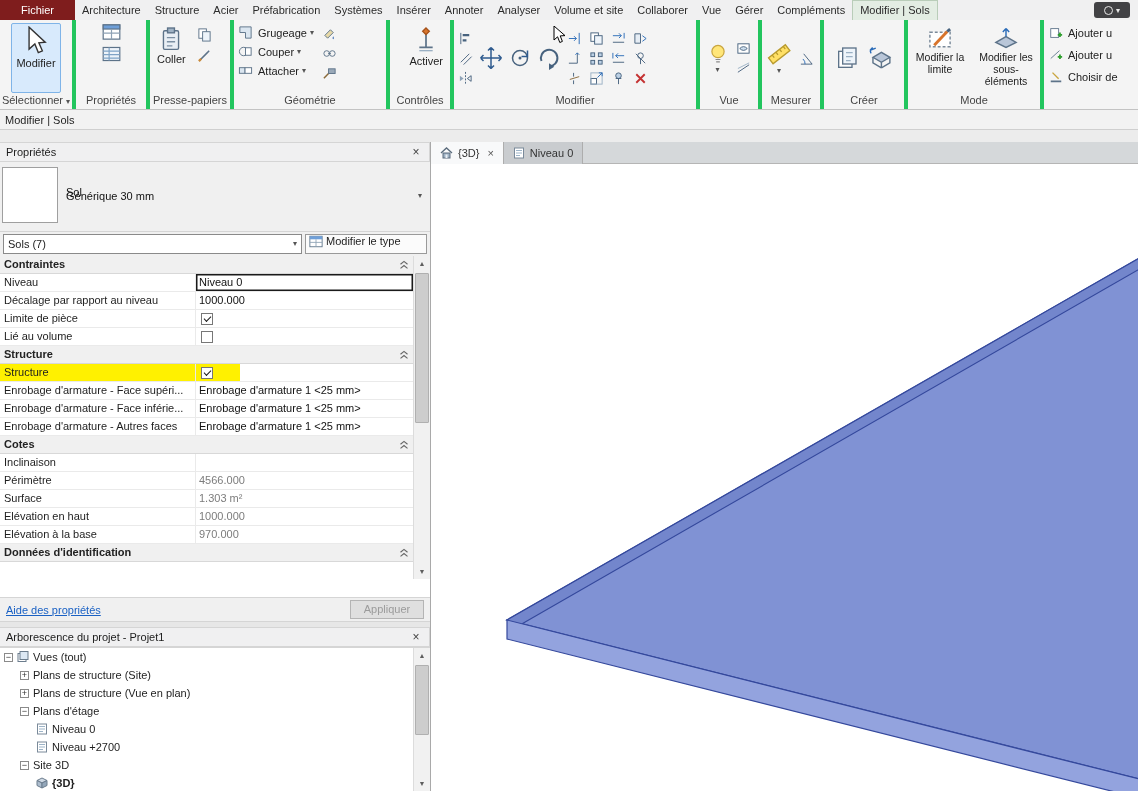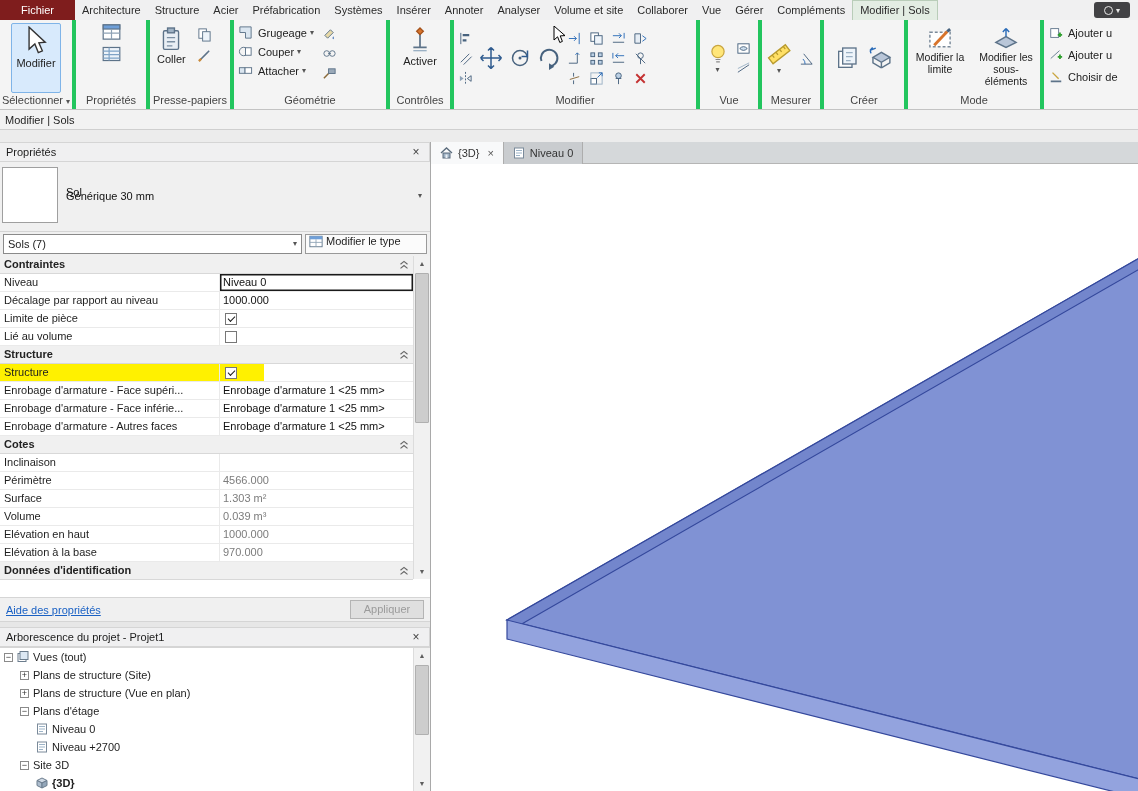--- a/index.html
+++ b/index.html
@@ -44,21 +44,21 @@
   .tscar{position:absolute;right:8px;top:30px;}
 
   .filterrow{height:24px;display:flex;align-items:center;gap:3px;padding:1px 3px;background:#f0f0f0;}
   .combo{flex:1;height:20px;background:#fff;border:1px solid #8a8a8a;display:flex;align-items:center;padding:0 4px;}
   .combo .t{flex:1;}
   .edittype{width:122px;height:20px;background:#fbfbfb;border:1px solid #9a9a9a;display:flex;gap:3px;padding:0 3px;font-size:11px;white-space:nowrap;overflow:hidden;}
 
   .gridwrap{height:342px;background:#fff;position:relative;border-bottom:1px solid #d5d5d5;}
   .prow{display:flex;height:18px;line-height:17px;border-bottom:1px solid #eaeaea;margin-right:17px;background:#fff;}
   .prow.section{background:#f0f0f0;border-bottom:1px solid #d8d8d8;font-weight:bold;align-items:center;justify-content:space-between;padding:0 4px;}
-  .plab{width:220px;padding-left:4px;border-right:1px solid #eaeaea;color:#1e1e1e;overflow:hidden;white-space:nowrap;flex:none;}
+  .plab{width:196px;padding-left:4px;border-right:1px solid #eaeaea;color:#1e1e1e;overflow:hidden;white-space:nowrap;flex:none;}
   .pval{flex:1;padding-left:3px;color:#111;display:flex;align-items:center;overflow:hidden;white-space:nowrap;}
   .pval.ro{color:#7c7c7c;}
   .hl{background:#fff100;}
   .hlv{background:linear-gradient(to right,#fff100 0,#fff100 44px,#fff 44px);}
   .foc{box-shadow:inset 0 0 0 1.5px #1a1a1a;}
   .cb{width:12px;height:12px;border:1px solid #777;background:#fff;position:relative;display:inline-block;margin-left:2px;flex:none;}
   .cb.on::after{content:"";position:absolute;left:2px;top:2px;width:6px;height:3px;border-left:1.8px solid #1b1b1b;border-bottom:1.8px solid #1b1b1b;transform:rotate(-45deg);}
 
   .vscroll{position:absolute;right:0;top:0;width:17px;background:#f1f1f1;border-left:1px solid #dcdcdc;display:flex;flex-direction:column;align-items:center;}
   .vscroll .ar{height:15px;width:100%;font-size:7px;color:#5e5e5e;display:flex;align-items:center;justify-content:center;background:#f1f1f1;}
@@ -229,21 +229,21 @@
                 <path d="M2 13 L8 7" stroke="#8a6a3a" stroke-width="1.6"></path>
                 <rect x="7" y="3" width="7" height="5" fill="#9aa9b8" stroke="#5d7389"></rect>
               </svg>
             </span>
         </div>
       </div>
       <div class="plabel">Géométrie</div>
     </div>
 
     <div class="panel" style="width:64px">
-      <div class="pbody" style="justify-content:center">
+      <div class="pbody" style="justify-content:flex-end">
         <div class="bigbtn">
           <svg width="24" height="28" viewBox="0 0 18 21">
               <path d="M9 4 V16 M4 16 H14" stroke="#5d7389" stroke-width="1.3"></path>
               <path d="M9 1.5 L11.5 4 L9 6.5 L6.5 4 Z" fill="#d8742c" stroke="#a5521a"></path>
               <path d="M4 18.5 H14" stroke="#9ab0c4"></path>
             </svg>
           <span>Activer</span>
         </div>
       </div>
       <div class="plabel">Contrôles</div>
@@ -595,24 +595,20 @@
               <div class="plab">Inclinaison</div>
               <div class="pval"></div>
             </div>
             <div class="prow">
               <div class="plab">Périmètre</div>
               <div class="pval ro">4566.000</div>
             </div>
             <div class="prow">
               <div class="plab">Surface</div>
               <div class="pval ro">1.303 m²</div>
-            </div>
-            <div class="prow">
-              <div class="plab">Volume</div>
-              <div class="pval ro">0.039 m³</div>
             </div>
             <div class="prow">
               <div class="plab">Elévation en haut</div>
               <div class="pval ro">1000.000</div>
             </div>
             <div class="prow">
               <div class="plab">Elévation à la base</div>
               <div class="pval ro">970.000</div>
             </div>
             <div class="prow section">

